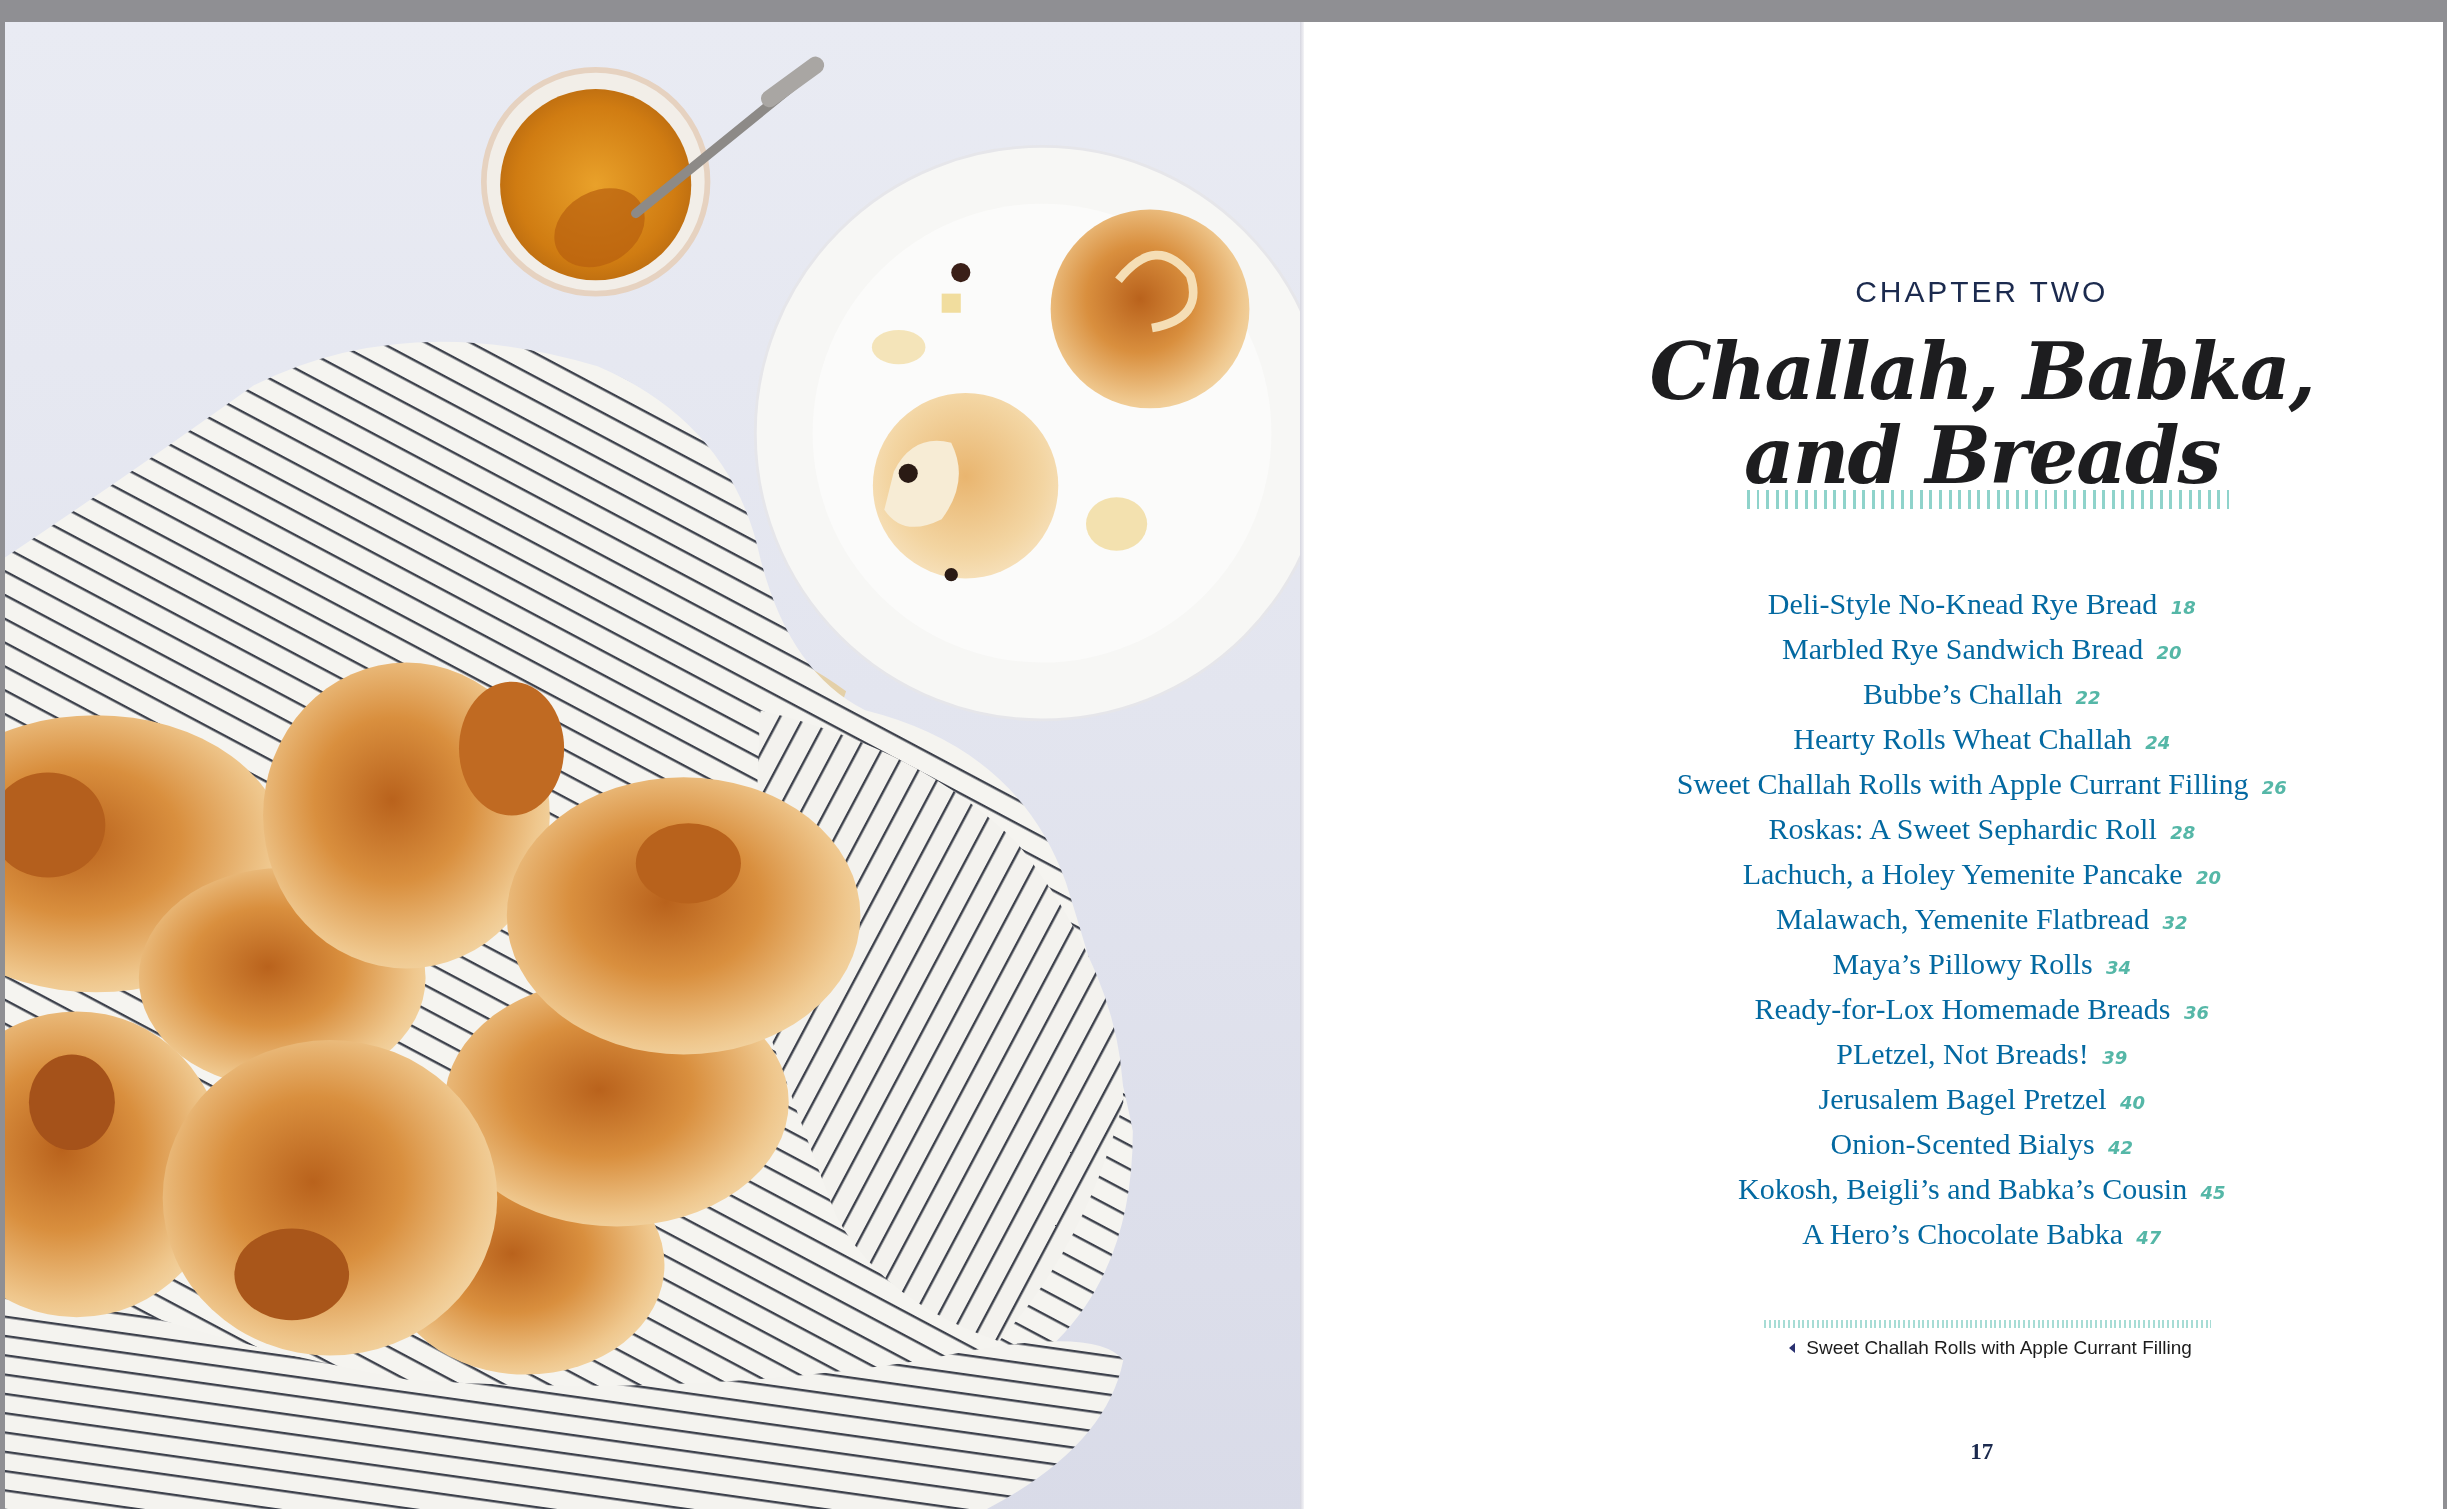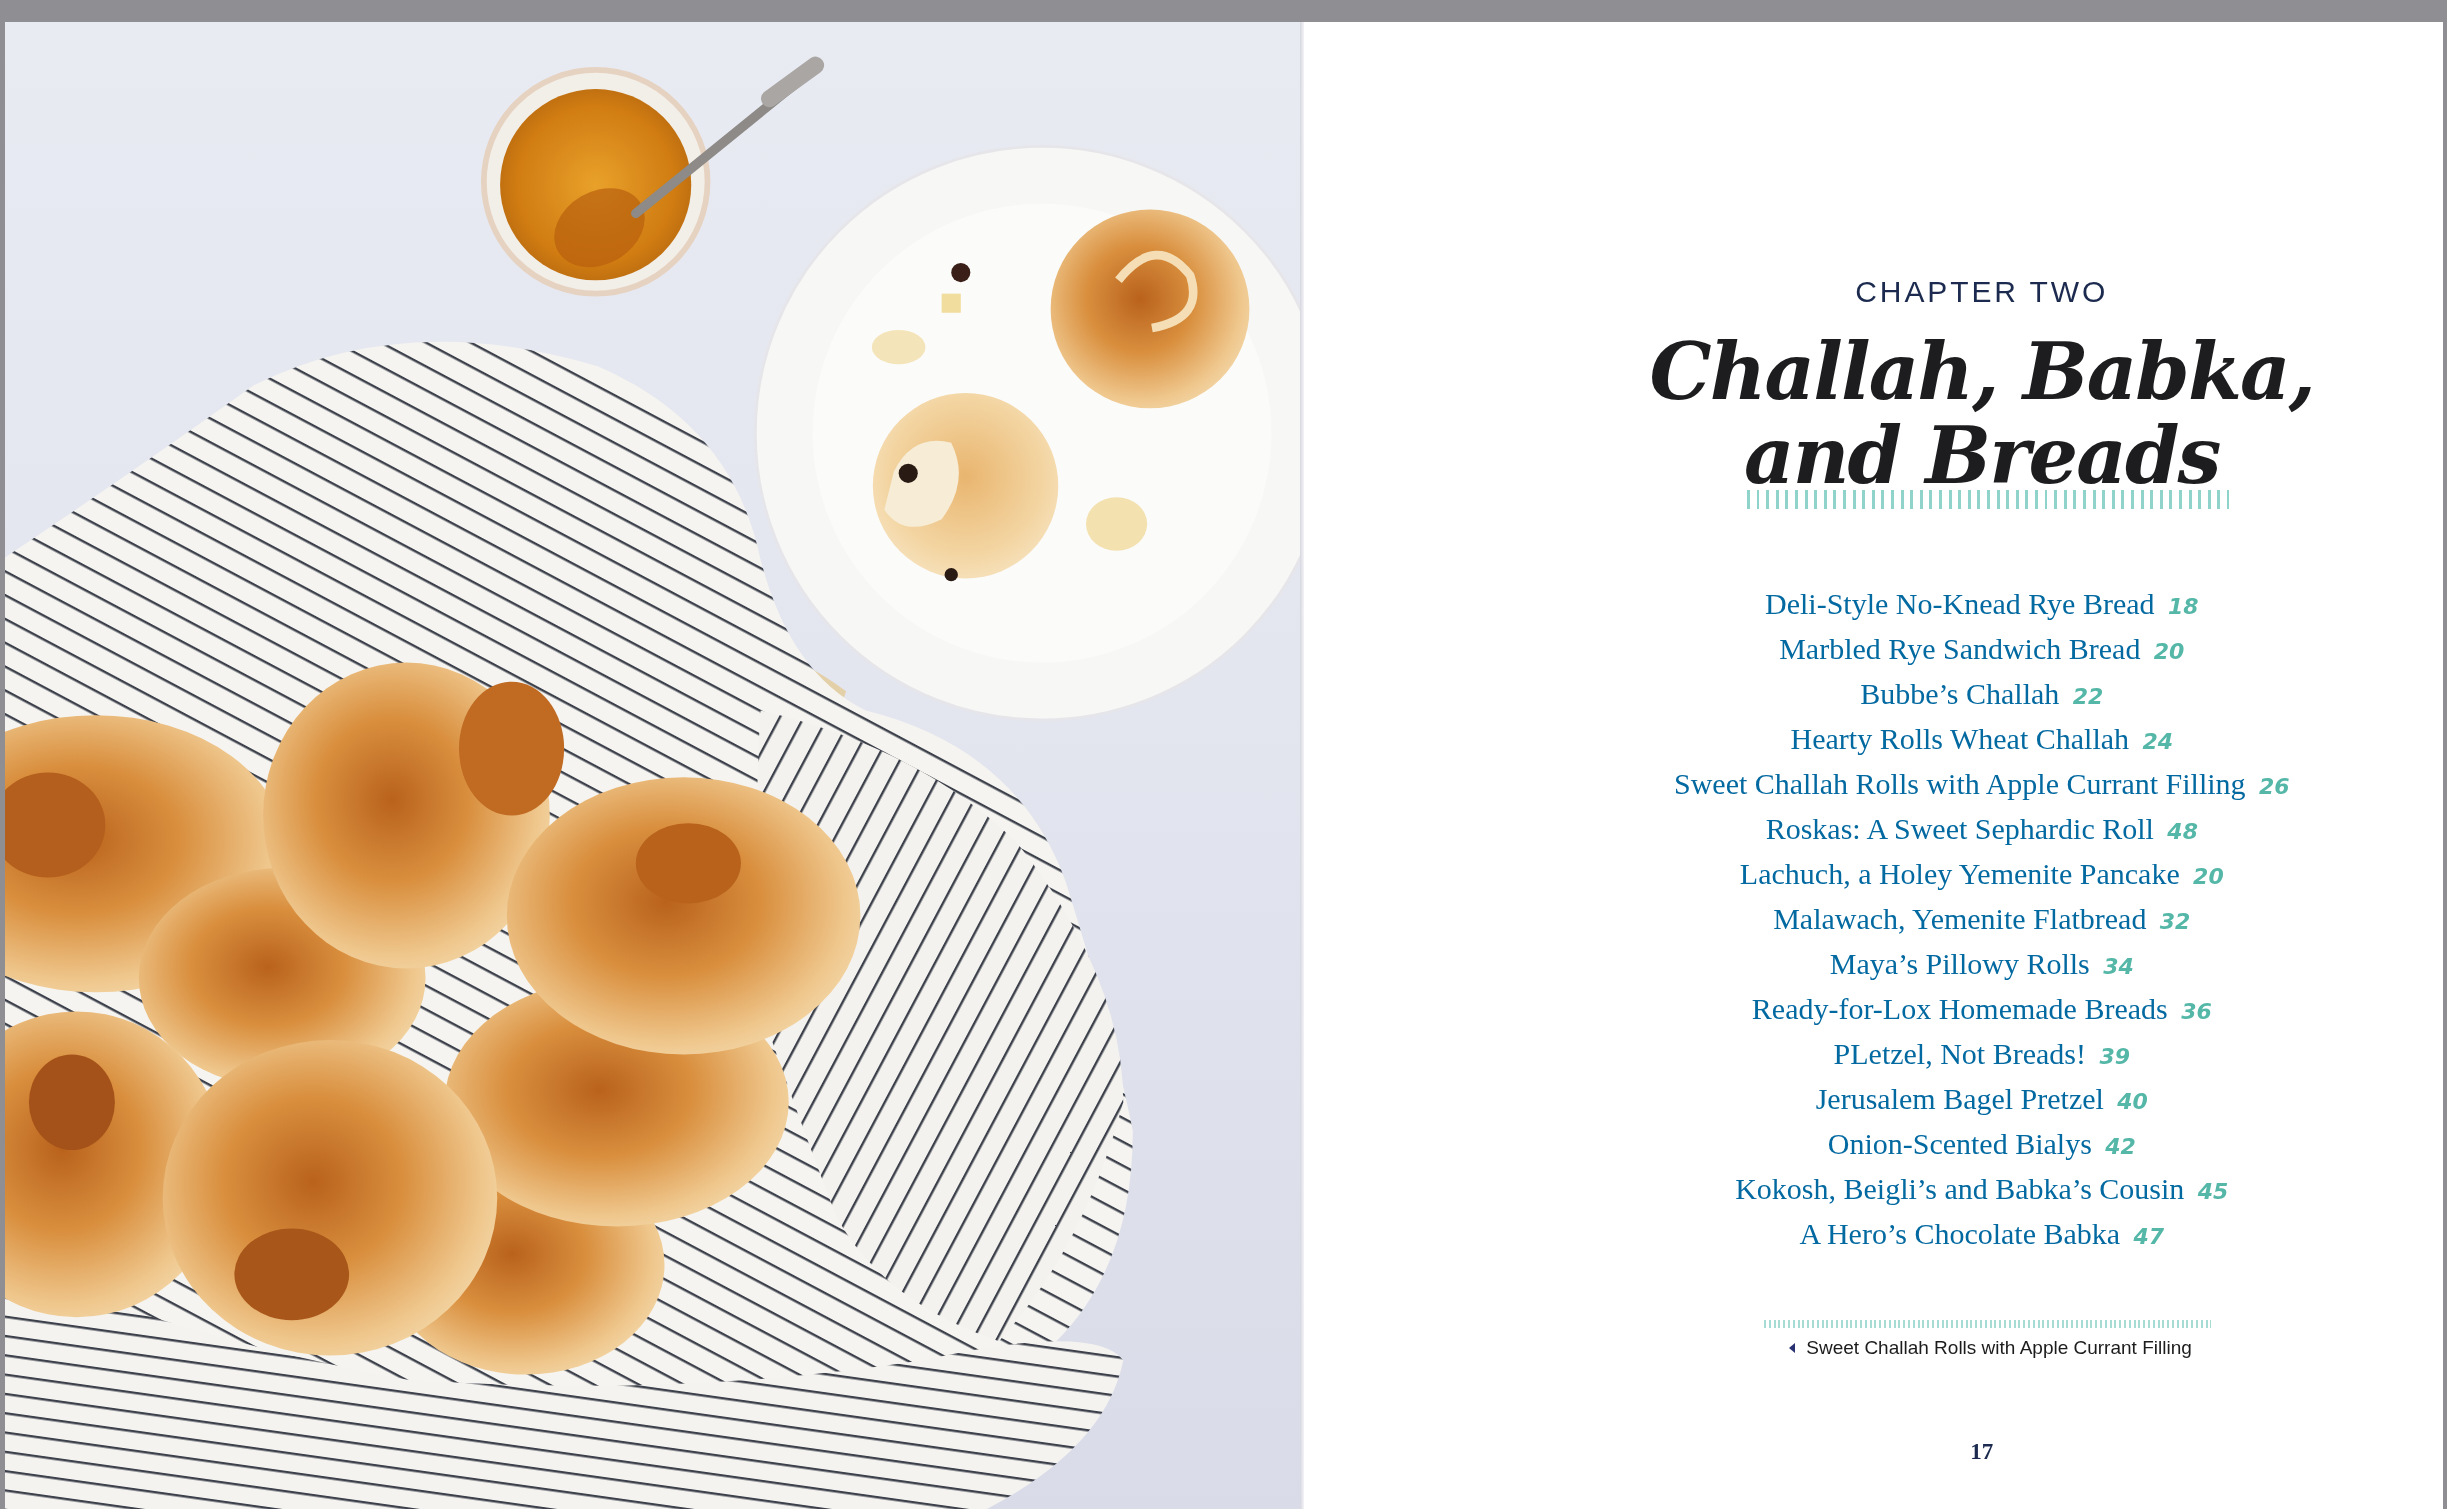--- a/index.html
+++ b/index.html
@@ -49,21 +49,21 @@
     list-style:none; margin:0; padding:0;
   }
   .toc li {
     height:45px; line-height:45px; text-align:center; white-space:nowrap;
   }
   .toc .recipe {
     font-family:"Liberation Serif", serif; font-size:30px; color:#0369a1;
   }
   .toc .pg {
     font-family:"DejaVu Sans", sans-serif; font-weight:bold; font-style:italic;
-    font-size:22px; color:#55b7a7; margin-left:13.4px;margin-top:6px;
+    font-size:18px; color:#55b7a7; margin-left:13.4px;margin-top:6px;
   }
   .footer-rule {
     position:absolute; left:460px; top:1298px; width:447px; height:7.6px;
     background:repeating-linear-gradient(90deg,#a7dcd5 0px,#a7dcd5 1.9px,transparent 1.9px,transparent 4.8px);
   }
   .footer-ref {
     position:absolute; left:457px; top:1311px; width:459px; height:29px;
     display:flex; align-items:center; justify-content:center; gap:11.5px;
     font-family:"Liberation Sans", sans-serif; font-size:19px; color:#1c1c1c;
   }
@@ -175,21 +175,21 @@
       <div>and Breads</div>
     </div>
     <div class="title-rule"></div>
 
     <ul class="toc">
       <li><span class="recipe">Deli-Style No-Knead Rye Bread</span><span class="pg">18</span></li>
       <li><span class="recipe">Marbled Rye Sandwich Bread</span><span class="pg">20</span></li>
       <li><span class="recipe">Bubbe’s Challah</span><span class="pg">22</span></li>
       <li><span class="recipe">Hearty Rolls Wheat Challah</span><span class="pg">24</span></li>
       <li><span class="recipe">Sweet Challah Rolls with Apple Currant Filling</span><span class="pg">26</span></li>
-      <li><span class="recipe">Roskas: A Sweet Sephardic Roll</span><span class="pg">48</span></li>
+      <li><span class="recipe">Roskas: A Sweet Sephardic Roll</span><span class="pg">28</span></li>
       <li><span class="recipe">Lachuch, a Holey Yemenite Pancake</span><span class="pg">20</span></li>
       <li><span class="recipe">Malawach, Yemenite Flatbread</span><span class="pg">32</span></li>
       <li><span class="recipe">Maya’s Pillowy Rolls</span><span class="pg">34</span></li>
       <li><span class="recipe">Ready-for-Lox Homemade Breads</span><span class="pg">36</span></li>
       <li><span class="recipe">PLetzel, Not Breads!</span><span class="pg">39</span></li>
       <li><span class="recipe">Jerusalem Bagel Pretzel</span><span class="pg">40</span></li>
       <li><span class="recipe">Onion-Scented Bialys</span><span class="pg">42</span></li>
       <li><span class="recipe">Kokosh, Beigli’s and Babka’s Cousin</span><span class="pg">45</span></li>
       <li><span class="recipe">A Hero’s Chocolate Babka</span><span class="pg">47</span></li>
     </ul>

